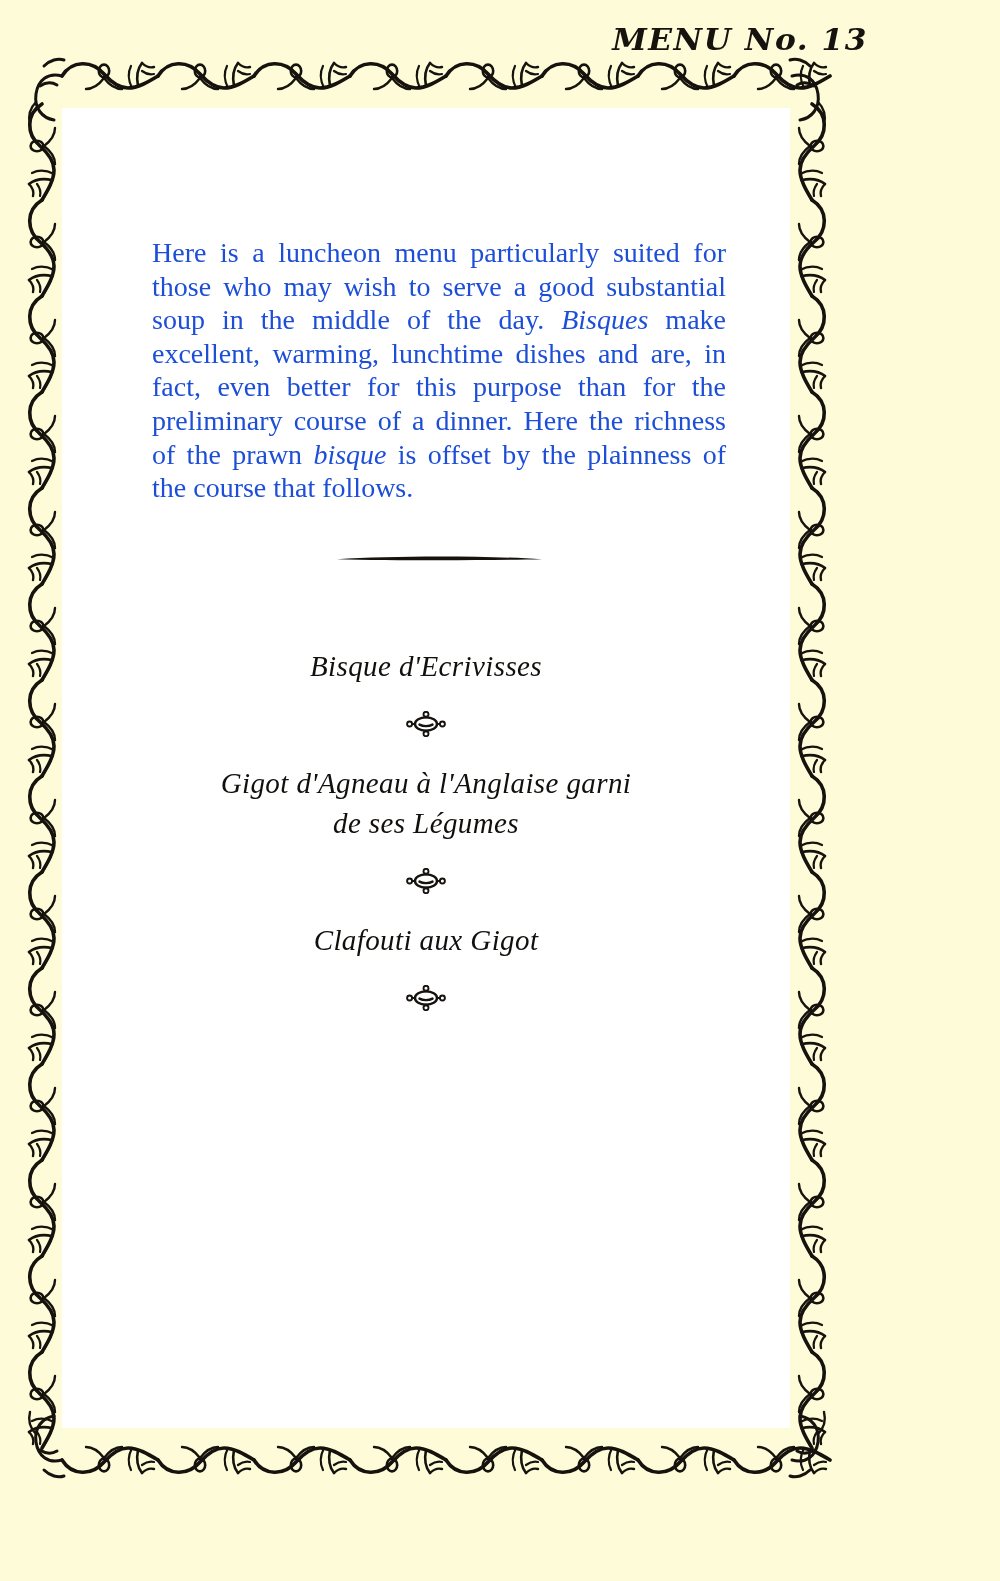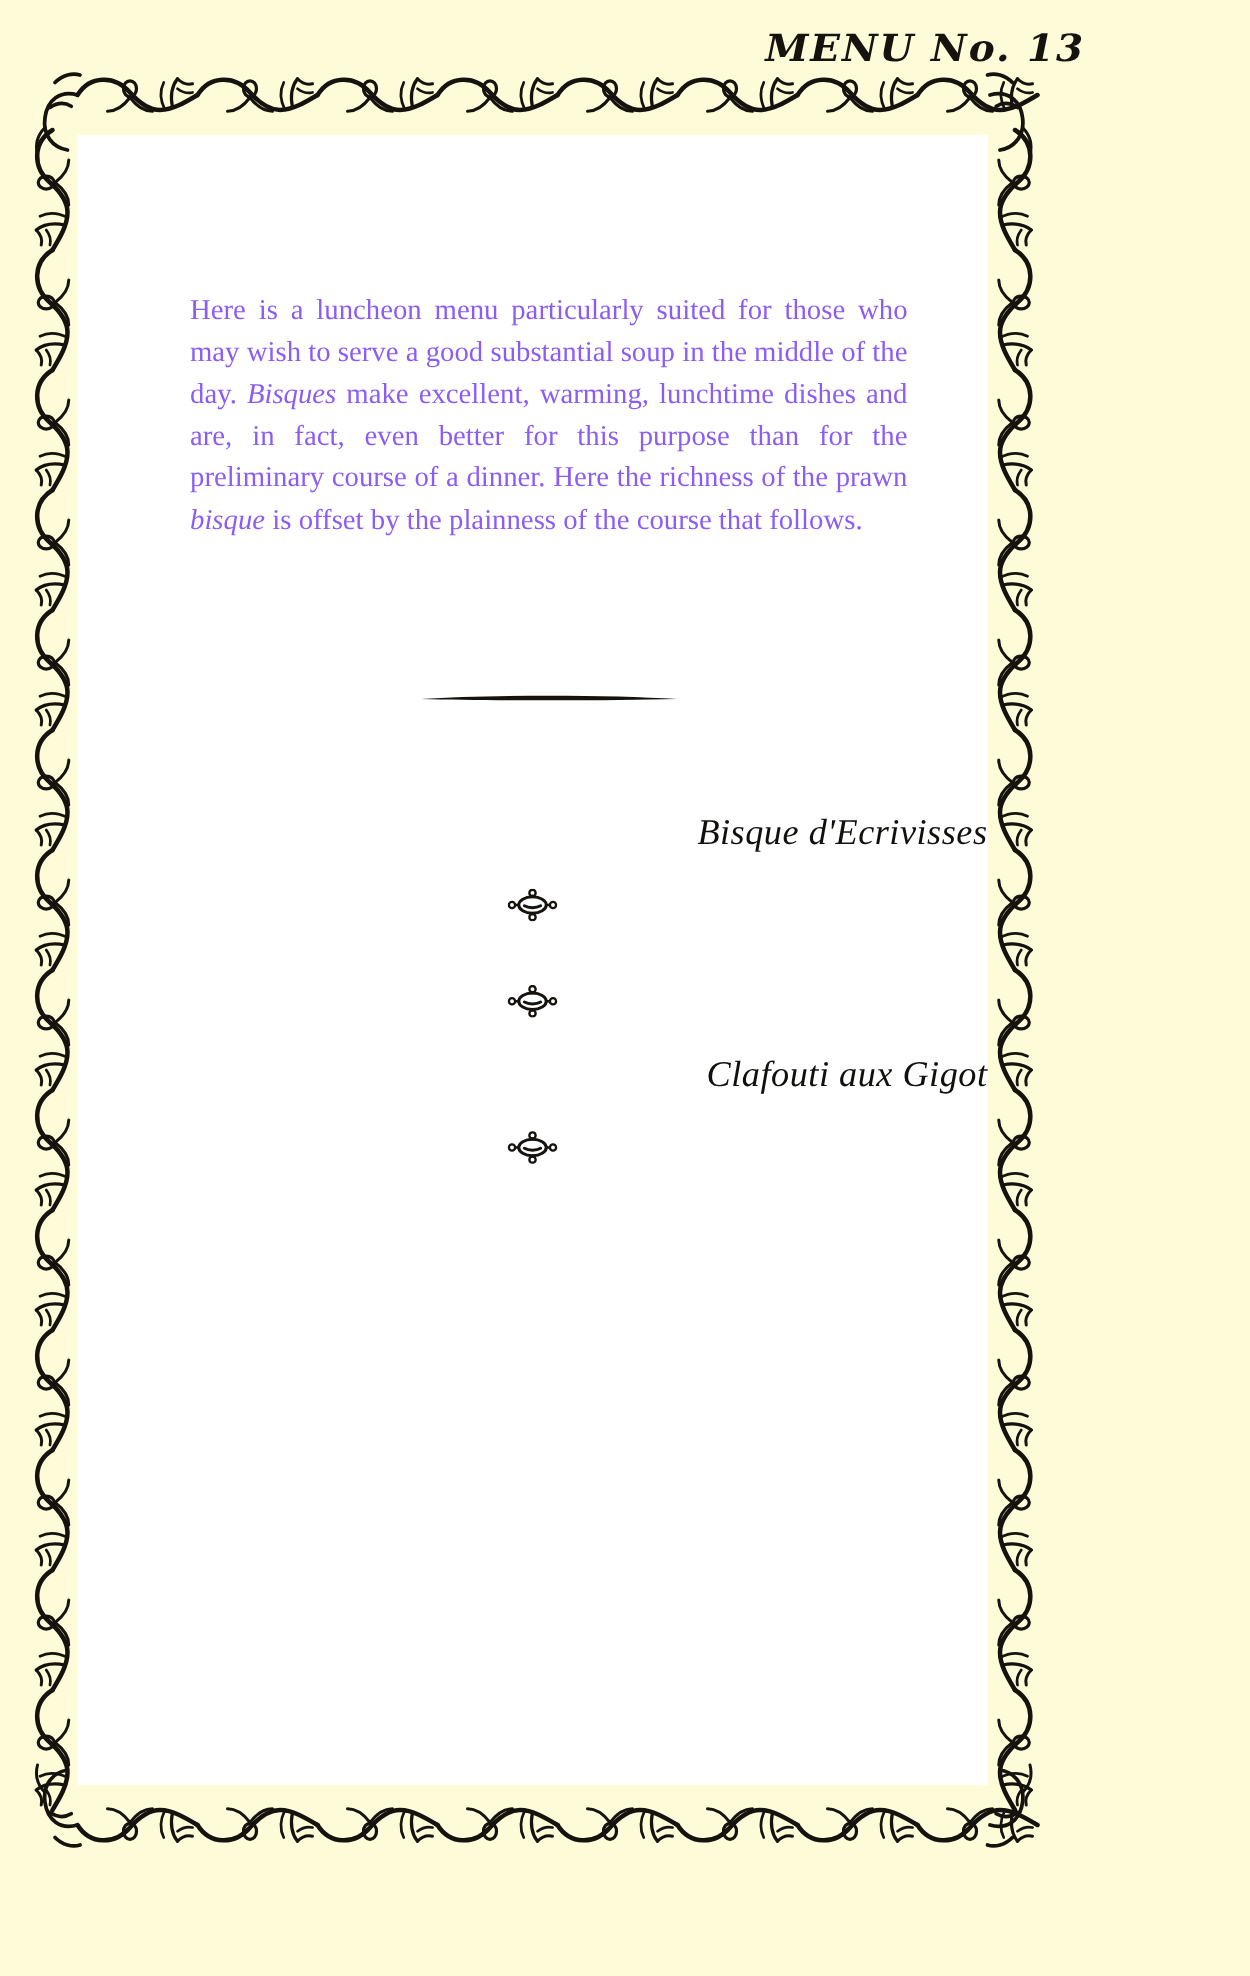--- a/index.html
+++ b/index.html
@@ -62,23 +62,23 @@
     height: 1320px;
     background: #ffffff;
   }
 
   
   .intro {
     position: absolute;
     left: 152px;
     top: 208px;
     width: 574px;
-    font-size: 23px;
+    font-size: 28px;
     line-height: 33.6px;
-    color: #8b5cf6;
+    color: #1d4ed8;
     text-align: justify;
     text-justify: inter-word;
     -webkit-hyphens: none;
     hyphens: none;
   }
   .intro i { font-style: italic; }
 
   
   .rule {
     position: absolute;
@@ -97,21 +97,20 @@
     width: 728px;
     text-align: center;
   }
   .course {
     font-style: italic;
     font-size: 29px;
     line-height: 40px;
     color: #12100d;
     letter-spacing: 0.4px;
     white-space: pre-line;
-    text-align: right;
   }
 
   .ornament {
     display: flex;
     justify-content: center;
     align-items: center;
   }
   .ornament svg { display: block; }
 
   .sp-a { height: 25px; }
@@ -257,20 +256,22 @@
       <path d="M13.5,13.6 C17,15.6 23,15.6 26.5,13.6" fill="none" stroke="#16120e" stroke-width="2.4" stroke-linecap="round"></path>
       <circle cx="20" cy="3.3" r="2.5" fill="none" stroke="#16120e" stroke-width="1.9"></circle>
       <circle cx="20" cy="22.7" r="2.5" fill="none" stroke="#16120e" stroke-width="1.9"></circle>
       <circle cx="3.6" cy="13" r="2.5" fill="none" stroke="#16120e" stroke-width="1.9"></circle>
       <circle cx="36.4" cy="13" r="2.5" fill="none" stroke="#16120e" stroke-width="1.9"></circle>
       <path d="M20,5.8 L20,6.6 M20,19.4 L20,20.2 M6.1,13 L9,13 M31,13 L33.9,13" stroke="#16120e" stroke-width="1.9" stroke-linecap="round"></path>
     </svg>
   </div>
   <div class="sp-b"></div>
 
+  <div class="course">Gigot d'Agneau à l'Anglaise garni
+de ses Légumes</div>
 
   <div class="sp-a"></div>
   <div class="ornament">
     <svg width="40" height="26" viewBox="0 0 40 26" xmlns="http://www.w3.org/2000/svg">
       <ellipse cx="20" cy="13" rx="11" ry="6.6" fill="none" stroke="#16120e" stroke-width="2.4"></ellipse>
       <path d="M13.5,13.6 C17,15.6 23,15.6 26.5,13.6" fill="none" stroke="#16120e" stroke-width="2.4" stroke-linecap="round"></path>
       <circle cx="20" cy="3.3" r="2.5" fill="none" stroke="#16120e" stroke-width="1.9"></circle>
       <circle cx="20" cy="22.7" r="2.5" fill="none" stroke="#16120e" stroke-width="1.9"></circle>
       <circle cx="3.6" cy="13" r="2.5" fill="none" stroke="#16120e" stroke-width="1.9"></circle>
       <circle cx="36.4" cy="13" r="2.5" fill="none" stroke="#16120e" stroke-width="1.9"></circle>

